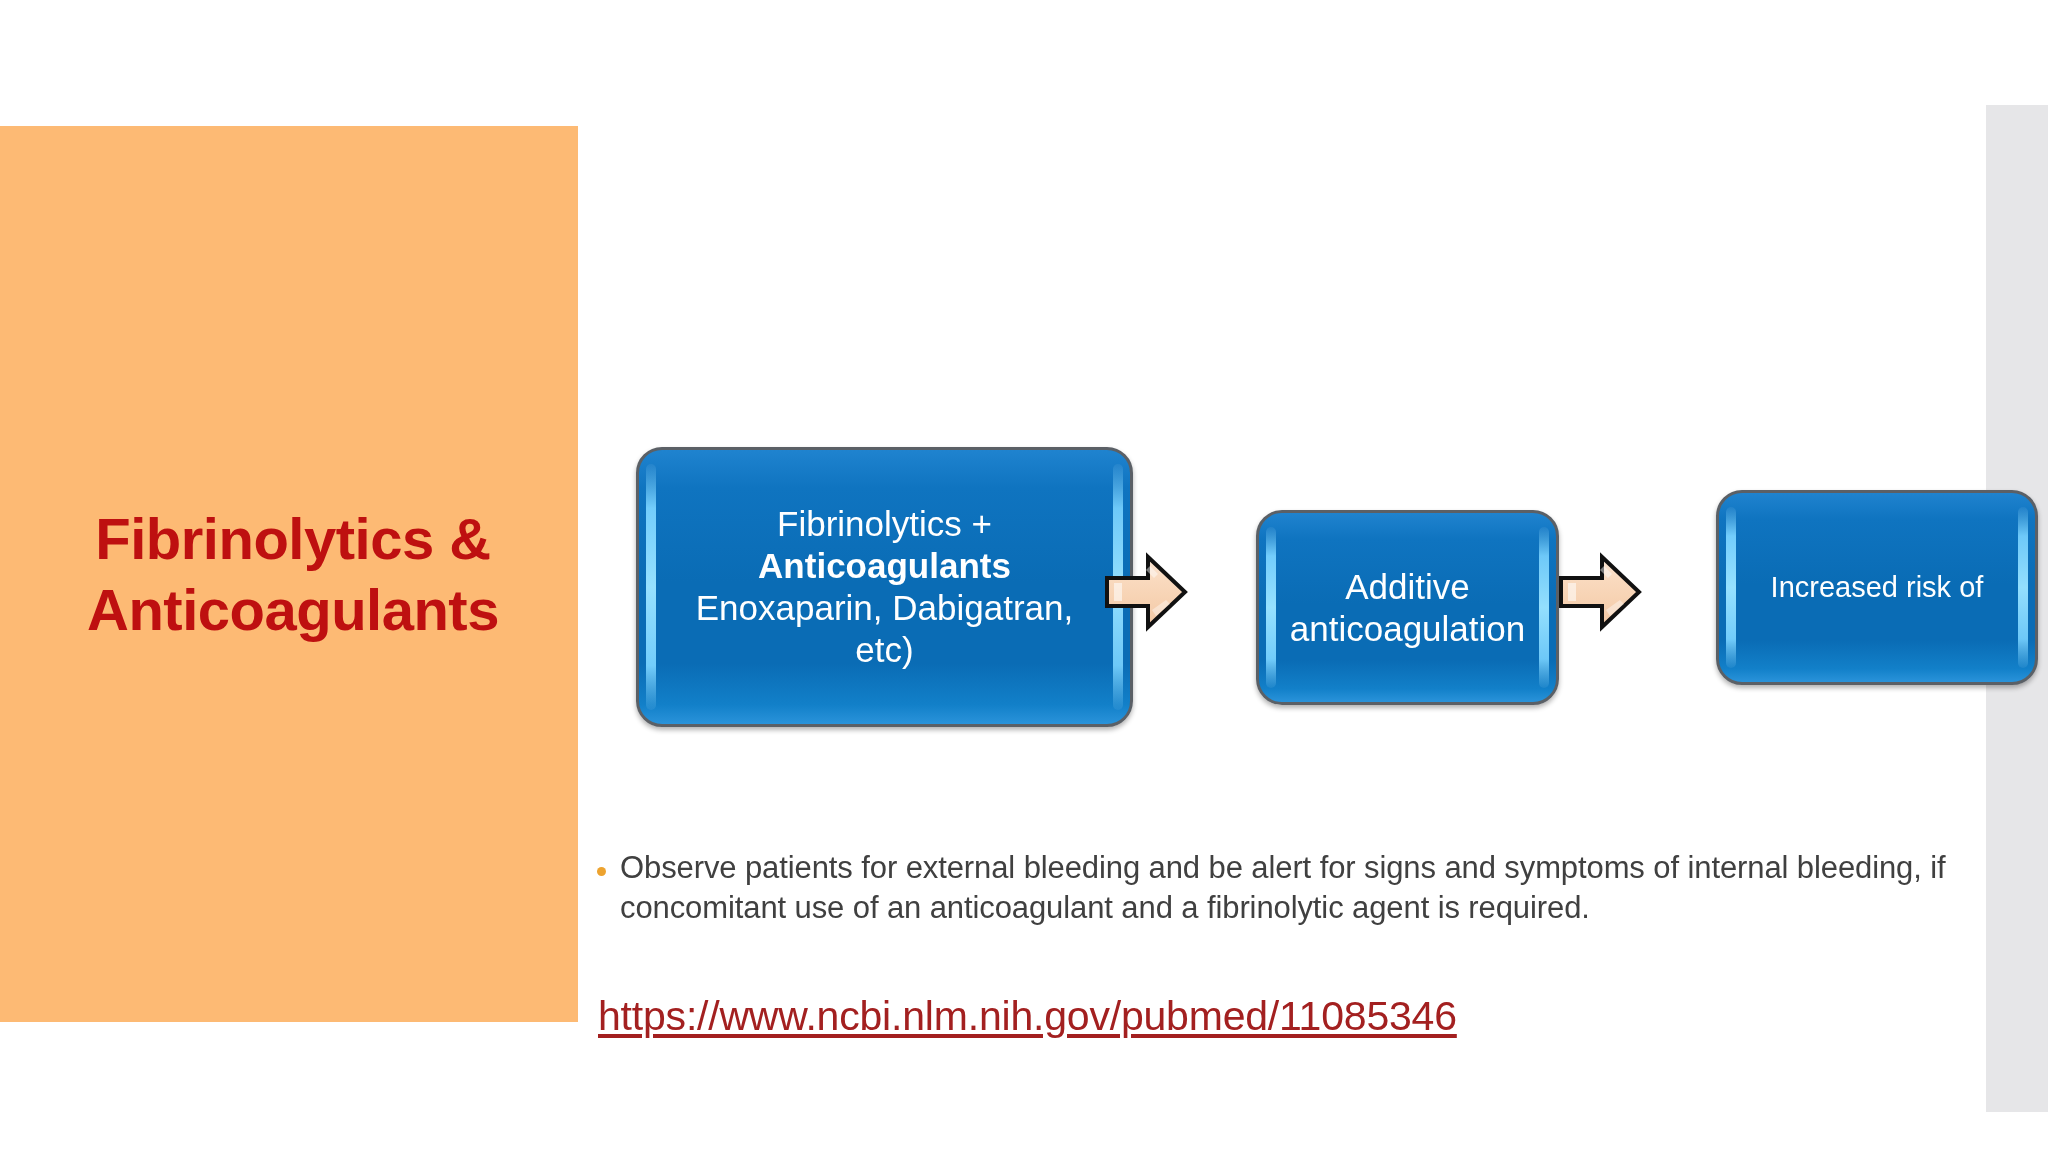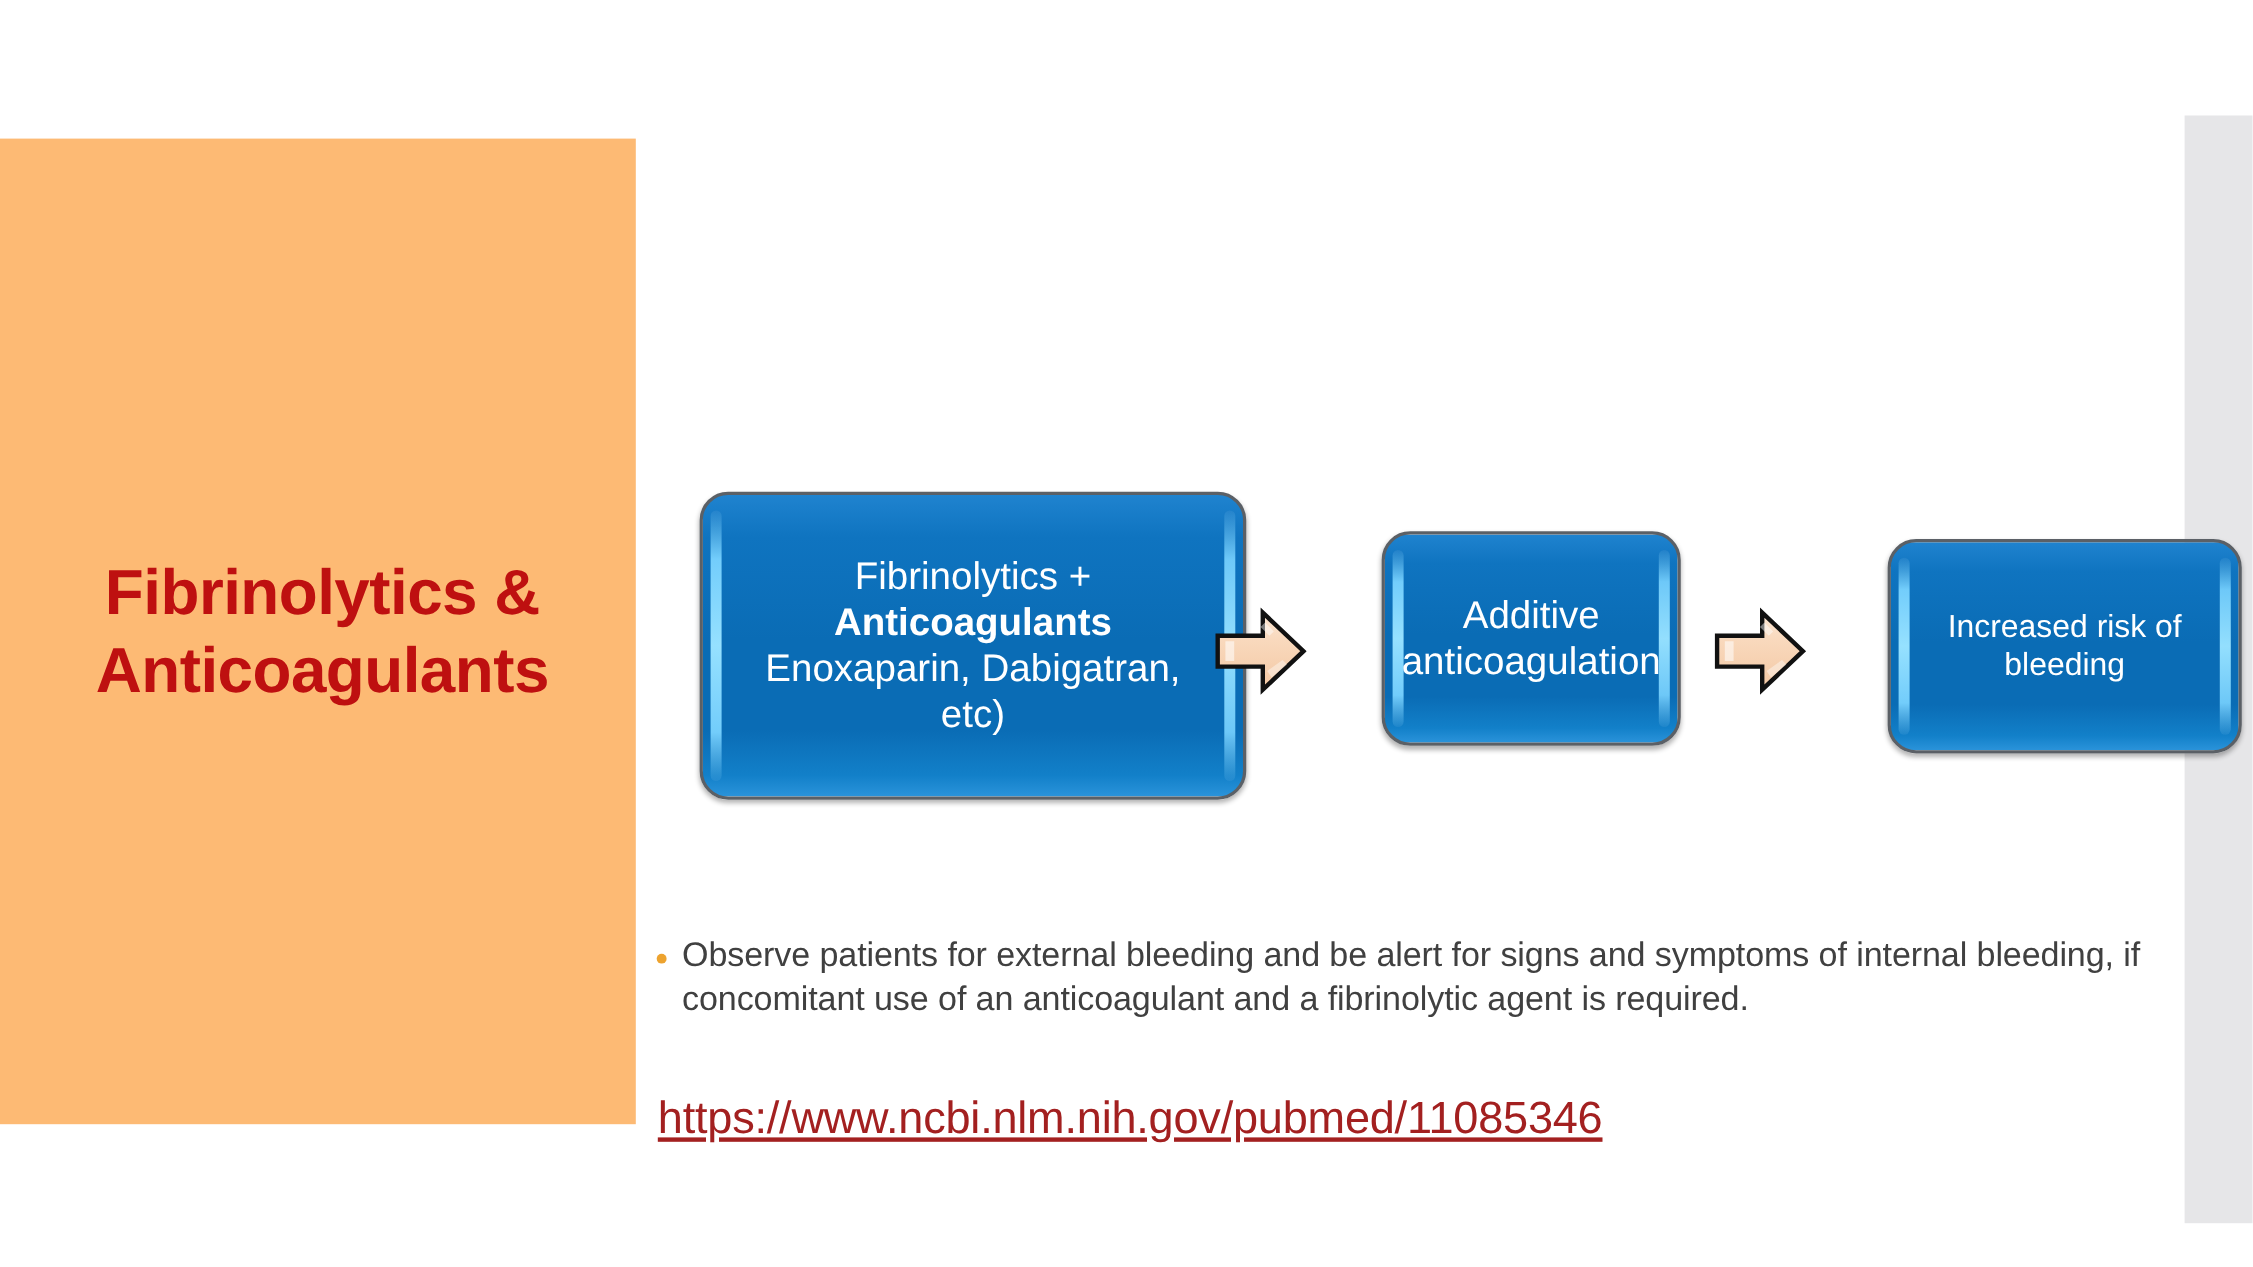--- a/index.html
+++ b/index.html
@@ -110,21 +110,21 @@
   .pbox .ptext {
     position: relative;
     z-index: 2;
     color: #ffffff;
     text-align: center;
     line-height: 1.20;
     padding: 0 26px;
   }
 
   #box1 { left: 588px;  top: 447px; width: 497px; height: 280px; }
-  #box2 { left: 1208px; top: 483px; width: 272px; height: 195px; }
+  #box2 { left: 1208px; top: 510px; width: 303px; height: 195px; }
   #box3 { left: 1668px; top: 490px; width: 322px; height: 195px; }
 
   #box1 .ptext { font-size: 35px; }
   #box2 .ptext { font-size: 35px; }
   #box3 .ptext { font-size: 29px; }
   .bold-line { font-weight: bold; }
 
   
   .arrow {
     position: absolute;
@@ -230,21 +230,20 @@
       <polygon points="3,26 44,26 44,5 81,40 44,75 44,54 3,54" fill="url(#agrad2)" stroke="#111111" stroke-width="4" stroke-linejoin="miter"></polygon>
       <polygon points="10,31 18,31 18,49 10,49" fill="#ffffff" opacity="0.55"></polygon>
       <polygon points="46,14 54,22 50,26 42,18" fill="#ffffff" opacity="0.45"></polygon>
       <polygon points="48,58 62,48 66,52 52,64" fill="#ffffff" opacity="0.40"></polygon>
     </svg>
   </div>
 
   <div class="pbox" id="box3">
     <div class="ptext">
       <div>Increased risk of</div>
-      <div>bleeding</div>
     </div>
   </div>
 
   <div class="bullet-block">
     <div class="bullet-dot"></div>
     <div class="bullet-text">Observe patients for external bleeding and be alert for signs and symptoms of internal bleeding, if concomitant use of an anticoagulant and a fibrinolytic agent is required.</div>
   </div>
 
   <a class="slide-link" href="#">https://www.ncbi.nlm.nih.gov/pubmed/11085346</a>
 

